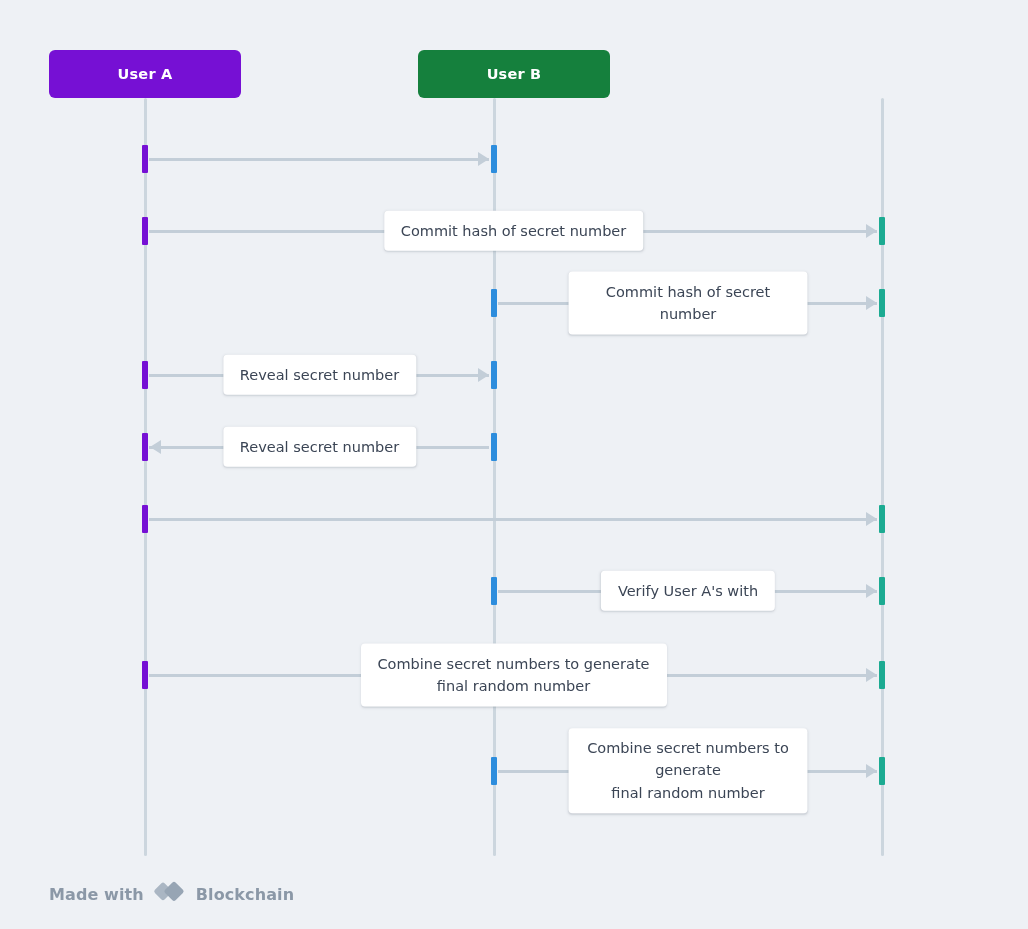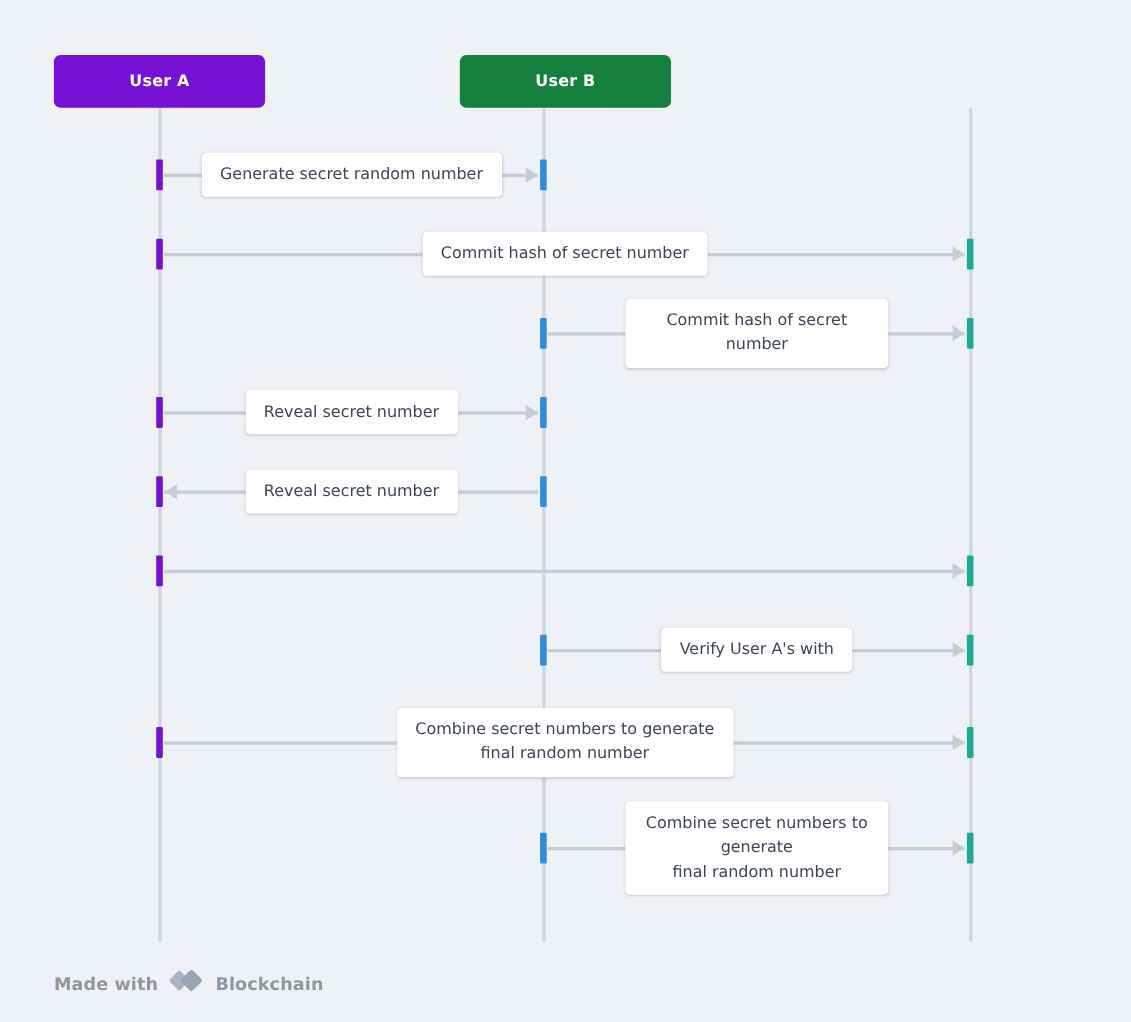--- a/index.html
+++ b/index.html
@@ -128,21 +128,20 @@
     <div class="lifeline" style="left: 144px; top: 98px; height: 758px; background: rgb(204, 214, 222);"></div>
     <div class="participant" style="left: 418px; top: 50px; width: 192px; background: #15803d;">
       <span>User B</span>
     </div>
     <div class="lifeline" style="left: 493px; top: 98px; height: 758px; background: rgb(204, 214, 222);"></div>
     <div class="lifeline" style="left: 881px; top: 98px; height: 758px; background: rgb(204, 214, 222);"></div>
     <div class="msg-line" style="left: 149px; width: 340px; top: 158px; background: rgb(195, 206, 216);"></div>
     <div class="arrowhead right" style="top: 152px; left: 478px;"></div>
     <div class="activation" style="left: 142px; top: 145px; background: rgb(118, 16, 212);"></div>
     <div class="activation" style="left: 491px; top: 145px; background: rgb(45, 141, 221);"></div>
-    <div class="msg-label" style="left: 319.5px; top: 159px; color: rgb(59, 69, 85);">Generate secret random number</div>
     <div class="msg-line" style="left: 149px; width: 728px; top: 230px; background: rgb(195, 206, 216);"></div>
     <div class="arrowhead right" style="top: 224px; left: 866px;"></div>
     <div class="activation" style="left: 142px; top: 217px; background: rgb(118, 16, 212);"></div>
     <div class="activation" style="left: 879px; top: 217px; background: rgb(28, 171, 146);"></div>
     <div class="msg-label" style="left: 513.5px; top: 231px; color: rgb(59, 69, 85);">Commit hash of secret number</div>
     <div class="msg-line" style="left: 498px; width: 379px; top: 302px; background: rgb(195, 206, 216);"></div>
     <div class="arrowhead right" style="top: 296px; left: 866px;"></div>
     <div class="activation" style="left: 491px; top: 289px; background: rgb(45, 141, 221);"></div>
     <div class="activation" style="left: 879px; top: 289px; background: rgb(28, 171, 146);"></div>
     <div class="msg-label" style="left: 688px; top: 303px; color: rgb(59, 69, 85);">Commit hash of secret number</div>

